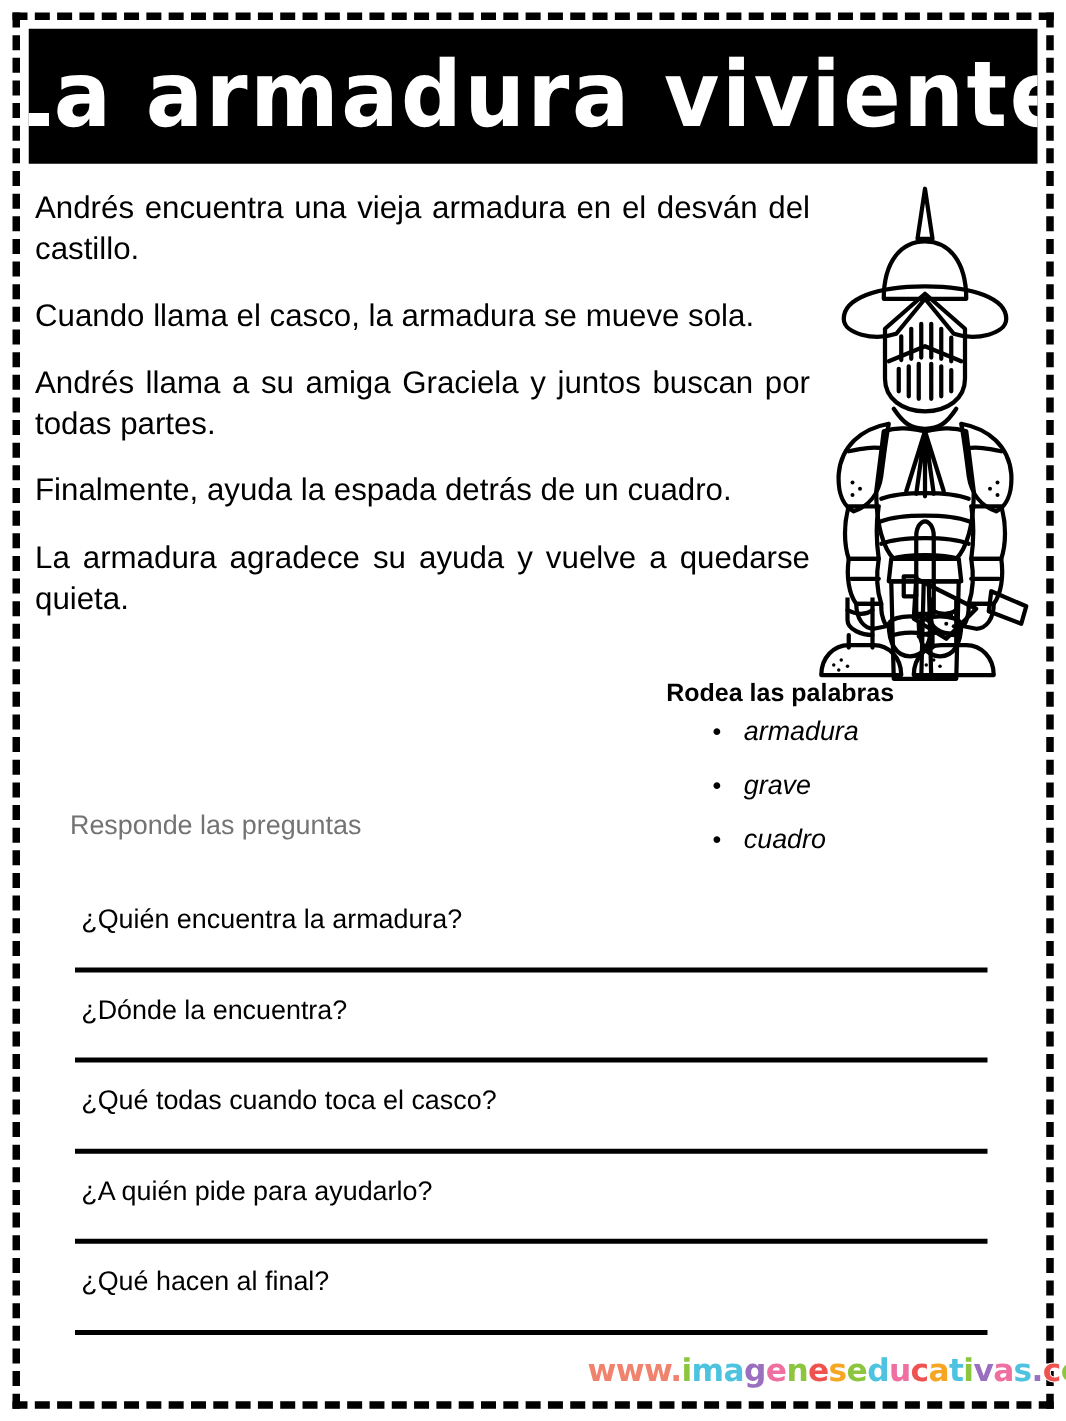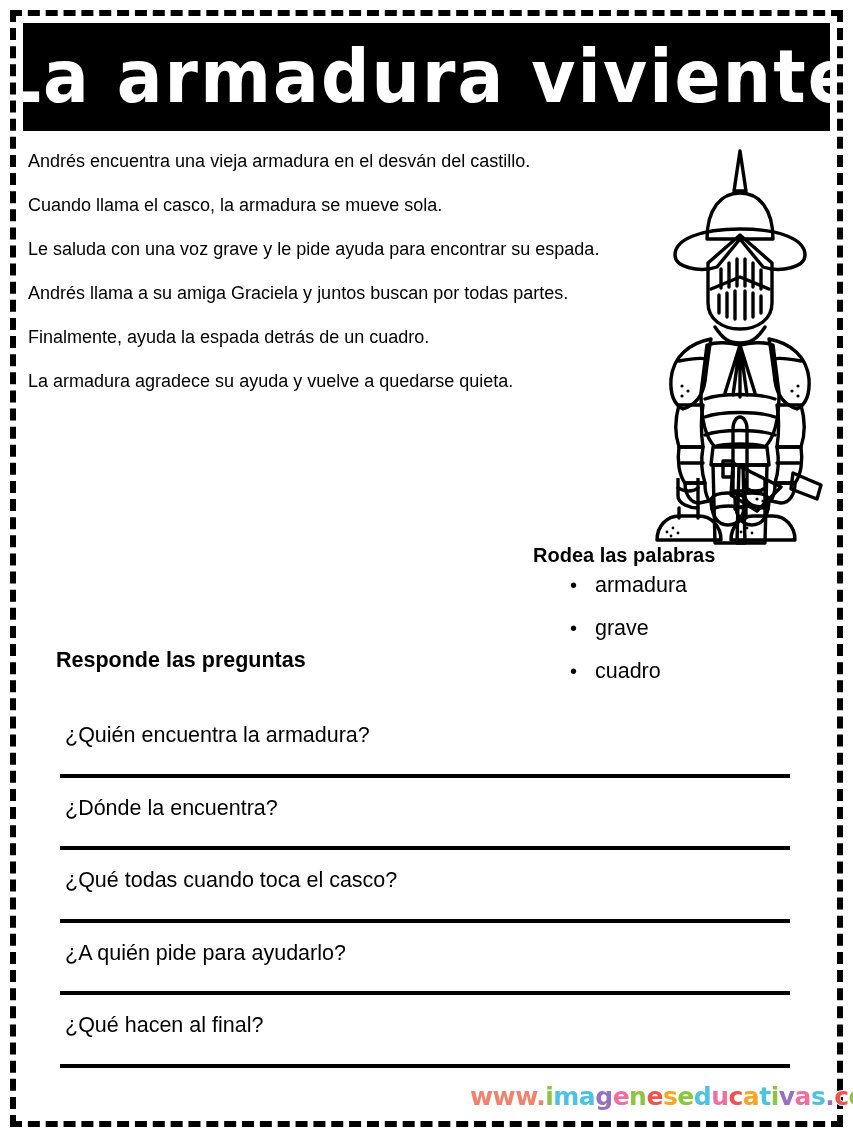--- a/index.html
+++ b/index.html
@@ -55,21 +55,21 @@
 
   
   .story {
     position: absolute;
     left: 28px;
     top: 150px;
     width: 620px;
   }
   .story p {
     margin: 0 0 20px 0;
-    font-size: 18px;
+    font-size: 25px;
     line-height: 1.33;
     color: #000000;
     text-align: justify;
     text-justify: inter-word;
   }
   .story p:last-child { margin-bottom: 4px; }
 
   
   .knight {
     position: absolute;
@@ -106,30 +106,30 @@
     font-size: 21.5px;
     color: #000;
   }
   .word-bullet {
     width: 25px;
     flex: 0 0 25px;
     margin-left: 37px;
     font-size: 20px;
     line-height: 1;
   }
-  .word-label { white-space: nowrap; }
+  .word-label { white-space: nowrap; font-style: italic; }
 
   
   .responde-heading {
     position: absolute;
     left: 56px;
     top: 648px;
     font-size: 21.5px;
-    font-weight: 700;
-    color: #000000;
+    font-weight: 400;
+    color: #737373;
     white-space: nowrap;
   }
 
   .questions {
     position: absolute;
     left: 60px;
     top: 705px;
     width: 730px;
   }
   .q-block {
@@ -178,21 +178,20 @@
 
   <div class="frame"></div>
 
   <div class="title-banner">
     <div class="title-text">La armadura viviente</div>
   </div>
 
   <div class="story">
     <p>Andrés encuentra una vieja armadura en el desván del castillo.</p>
     <p>Cuando llama el casco, la armadura se mueve sola.</p>
-    <p>Le saluda con una voz grave y le pide ayuda para encontrar su espada.</p>
     <p>Andrés llama a su amiga Graciela y juntos buscan por todas partes.</p>
     <p>Finalmente, ayuda la espada detrás de un cuadro.</p>
     <p>La armadura agradece su ayuda y vuelve a quedarse quieta.</p>
   </div>
 
   <div class="knight">
     <svg viewBox="0 0 190 405" xmlns="http://www.w3.org/2000/svg" fill="none" stroke="#000" stroke-width="3.4" stroke-linecap="round" stroke-linejoin="round">
 
       <path d="M95 8 L101 48 L89 48 Z"></path>
 

